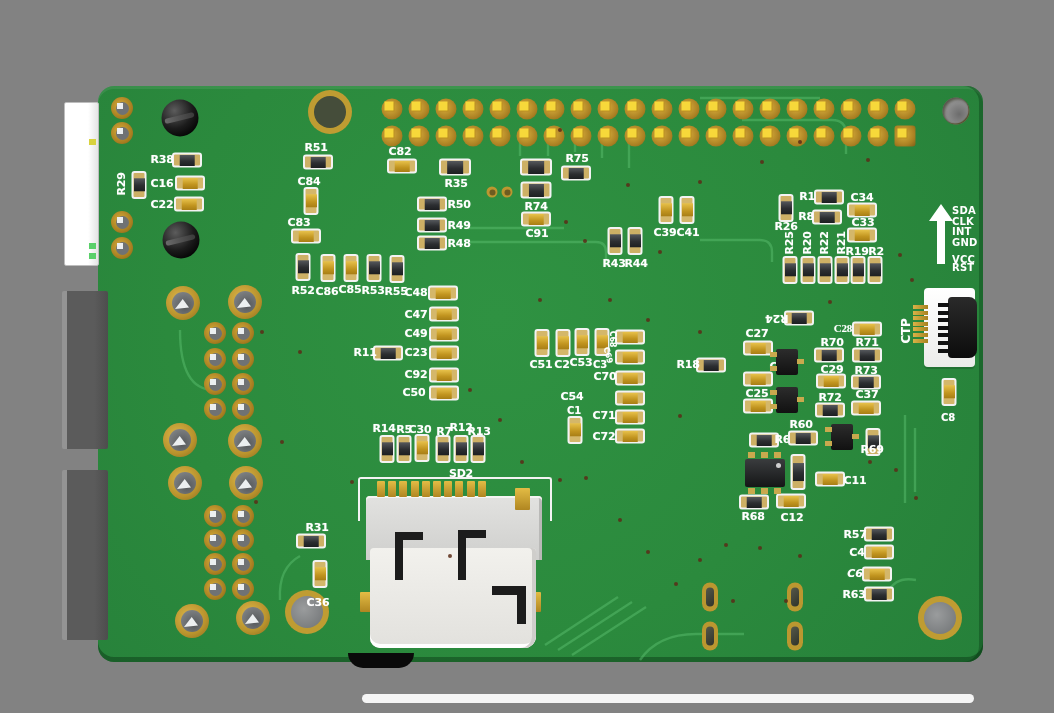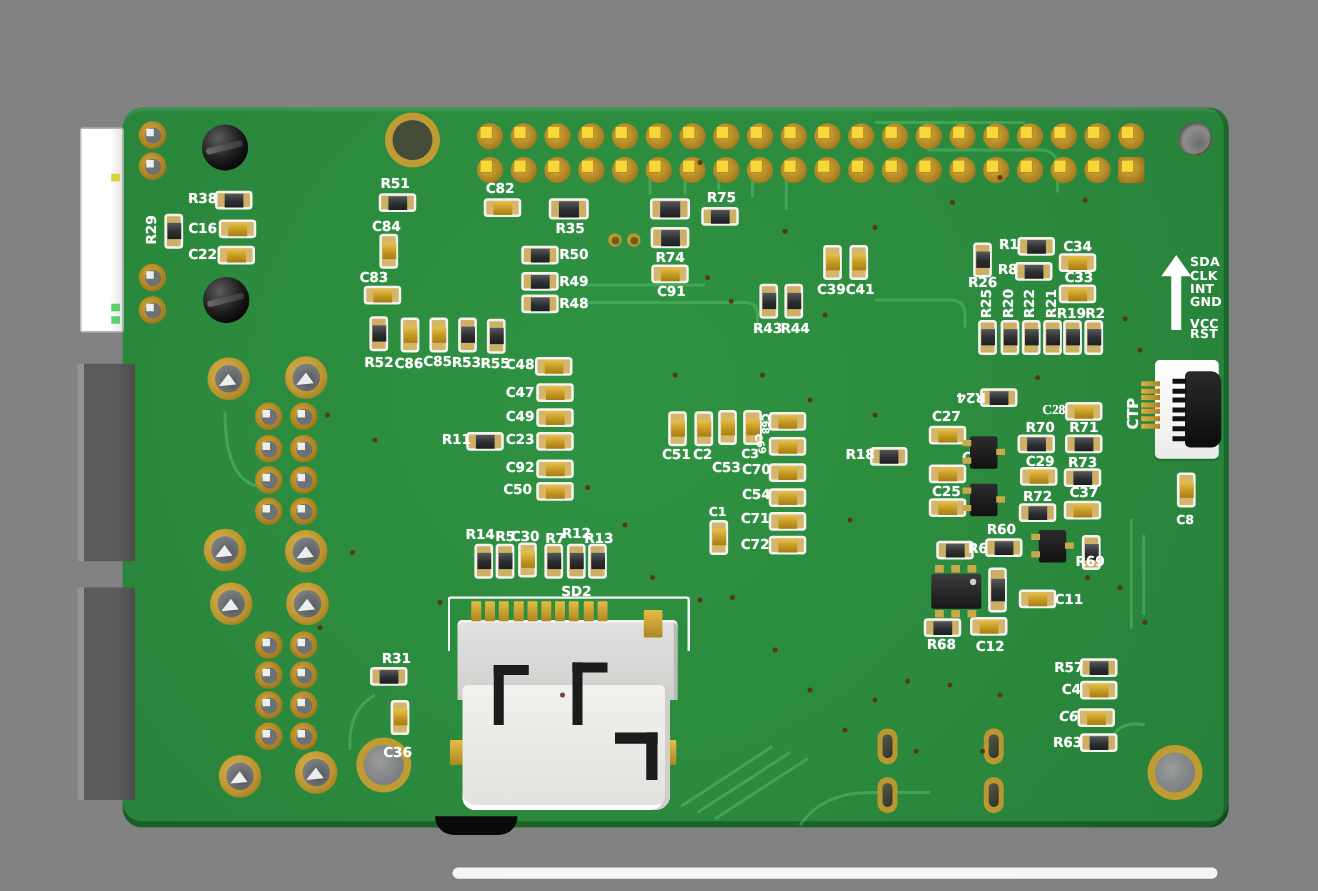--- a/index.html
+++ b/index.html
@@ -772,41 +772,41 @@
       <div class="cbody"></div>
     </div>
     <div class="lbl" style="left: 541px; top: 364px; transform: translate(-50%, -50%) rotate(0deg);">C51</div>
     <div class="comp C v" style="left: 563px; top: 343px; width: 15px; height: 28px;">
       <div class="cbody"></div>
     </div>
     <div class="lbl" style="left: 562px; top: 364px; transform: translate(-50%, -50%) rotate(0deg);">C2</div>
     <div class="comp C v" style="left: 582px; top: 342px; width: 15px; height: 28px;">
       <div class="cbody"></div>
     </div>
-    <div class="lbl" style="left: 581px; top: 362px; transform: translate(-50%, -50%) rotate(0deg); margin-top: 12px;">C53</div>
+    <div class="lbl" style="left: 581px; top: 362px; transform: translate(-50%, -50%) rotate(0deg);">C53</div>
     <div class="comp C v" style="left: 602px; top: 342px; width: 15px; height: 28px;">
       <div class="cbody"></div>
     </div>
     <div class="lbl" style="left: 600px; top: 364px; transform: translate(-50%, -50%) rotate(0deg); font-size: 10px;">C3</div>
     <div class="comp C h" style="left: 630px; top: 337px; width: 30px; height: 15px;">
       <div class="cbody"></div>
     </div>
     <div class="lbl" style="left: 612px; top: 339px; transform: translate(-50%, -50%) rotate(90deg); font-size: 8px;">C68</div>
     <div class="comp C h" style="left: 630px; top: 357px; width: 30px; height: 15px;">
       <div class="cbody"></div>
     </div>
     <div class="lbl" style="left: 608px; top: 355px; transform: translate(-50%, -50%) rotate(75deg); font-size: 8px;">C69</div>
     <div class="comp C h" style="left: 630px; top: 378px; width: 30px; height: 15px;">
       <div class="cbody"></div>
     </div>
     <div class="lbl" style="left: 605px; top: 376px; transform: translate(-50%, -50%) rotate(0deg);">C70</div>
     <div class="comp C h" style="left: 630px; top: 398px; width: 30px; height: 15px;">
       <div class="cbody"></div>
     </div>
-    <div class="lbl" style="left: 605px; top: 396px; transform: translate(-50%, -50%) rotate(0deg);">C54</div>
+    <div class="lbl" style="left: 572px; top: 396px; transform: translate(-50%, -50%) rotate(0deg);">C54</div>
     <div class="comp C h" style="left: 630px; top: 417px; width: 30px; height: 15px;">
       <div class="cbody"></div>
     </div>
     <div class="lbl" style="left: 604px; top: 415px; transform: translate(-50%, -50%) rotate(0deg);">C71</div>
     <div class="comp C h" style="left: 630px; top: 436px; width: 30px; height: 15px;">
       <div class="cbody"></div>
     </div>
     <div class="lbl" style="left: 604px; top: 436px; transform: translate(-50%, -50%) rotate(0deg);">C72</div>
     <div class="comp C v" style="left: 575px; top: 430px; width: 15px; height: 28px;">
       <div class="cbody"></div>

